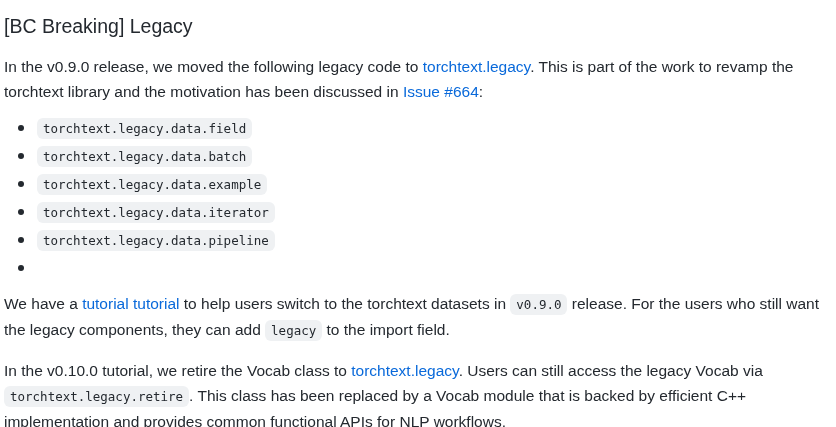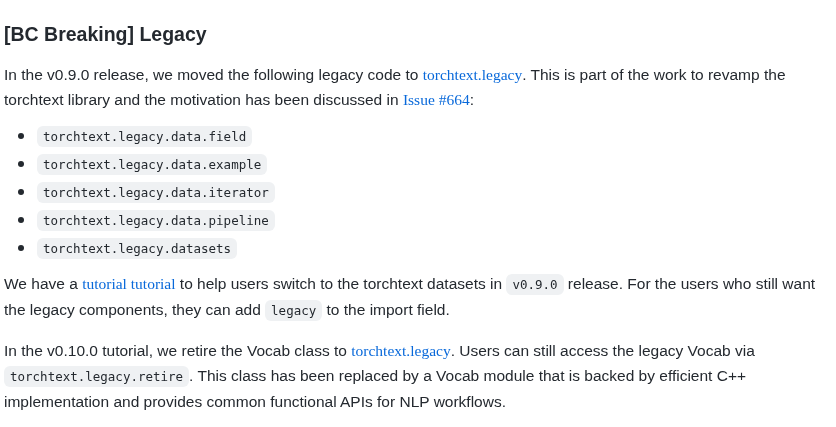--- a/index.html
+++ b/index.html
@@ -14,34 +14,33 @@
       font-family: "Liberation Sans", "DejaVu Sans", sans-serif;
       color: #24292f;
       font-size: 15.5px;
       line-height: 25px;
     }
     .doc {
       padding: 0 4px 0 4px;
     }
     h3 {
       margin: 0;
-      padding-top: 20px;
+      padding-top: 12px;
       font-size: 19.5px;
-      font-weight: 700;
+      font-weight: 400;
       line-height: 28px;
       color: #24292f;
     }
     p {
       margin: 0;
     }
     .p1 { margin-top: 14px; }
     a {
       color: #0969da;
       text-decoration: none;
-      font-family: Liberation Serif, serif;
     }
     code {
       font-family: "DejaVu Sans Mono", "Liberation Mono", monospace;
       font-size: 12.5px;
       background: #eff1f3;
       border-radius: 6px;
       padding: 3px 6px;
       color: #24292f;
     }
     ul {
@@ -69,22 +68,23 @@
 </head>
 <body>
 
 <div class="doc">
   <h3>[BC Breaking] Legacy</h3>
 
   <p class="p1"><span>In the v0.9.0 release, we moved the following legacy code to </span><a href="#">torchtext.legacy</a><span>. This is part of the work to revamp the torchtext library and the motivation has been discussed in </span><a href="#">Issue #664</a><span>:</span></p>
 
   <ul>
     <li><span class="bullet"></span><code>torchtext.legacy.data.field</code></li>
+    <li><span class="bullet"></span><code>torchtext.legacy.data.batch</code></li>
     <li><span class="bullet"></span><code>torchtext.legacy.data.example</code></li>
     <li><span class="bullet"></span><code>torchtext.legacy.data.iterator</code></li>
     <li><span class="bullet"></span><code>torchtext.legacy.data.pipeline</code></li>
-    <li><span class="bullet"></span><code>torchtext.legacy.datasets</code></li>
+    <li><span class="bullet"></span></li>
   </ul>
 
   <p class="p2"><span>We have a </span><a href="#">tutorial tutorial</a><span> to help users switch to the torchtext datasets in </span><code>v0.9.0</code><span> release. For the users who still want the legacy components, they can add </span><code>legacy</code><span> to the import field.</span></p>
 
   <p class="p3"><span>In the v0.10.0 tutorial, we retire the Vocab class to </span><a href="#">torchtext.legacy</a><span>. Users can still access the legacy Vocab via </span><code>torchtext.legacy.retire</code><span>. This class has been replaced by a Vocab module that is backed by efficient C++ implementation and provides common functional APIs for NLP workflows.</span></p>
 </div>
 
 </body></html>

